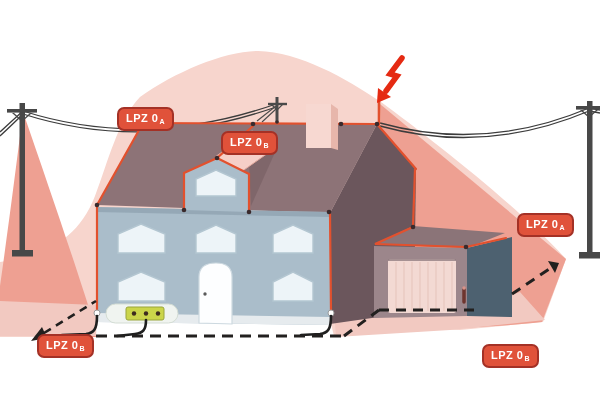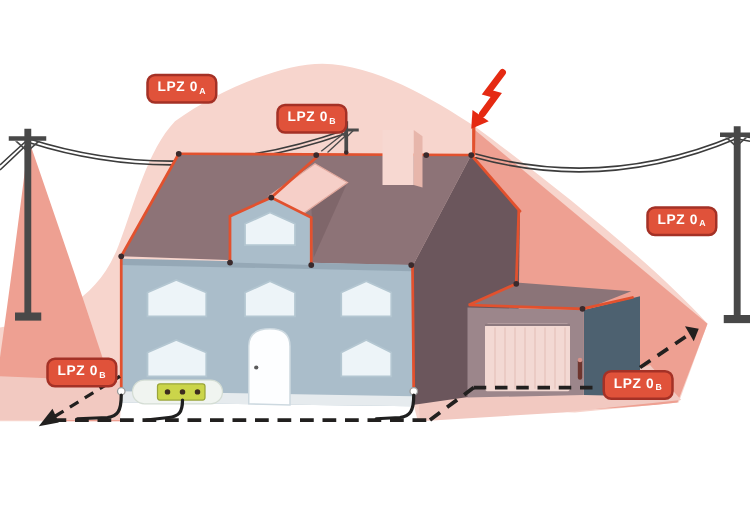--- a/index.html
+++ b/index.html
@@ -15,20 +15,21 @@
     border-radius:7px;
     color:#ffffff;
     font-weight:bold;
     font-size:11px;
     line-height:1;
     padding:4px 7px 4px 7px;
     display:flex;
     align-items:flex-start;
     white-space:nowrap;
     letter-spacing:0.5px;
+    margin-top:48px;
   }
   .lpz-sub{font-size:7px;margin-left:1px;margin-top:5px;font-weight:bold;}
 </style>
 </head>
 <body>
 
 <div id="stage">
 
 <svg id="scene" width="600" height="420" viewBox="0 0 600 420">
 

